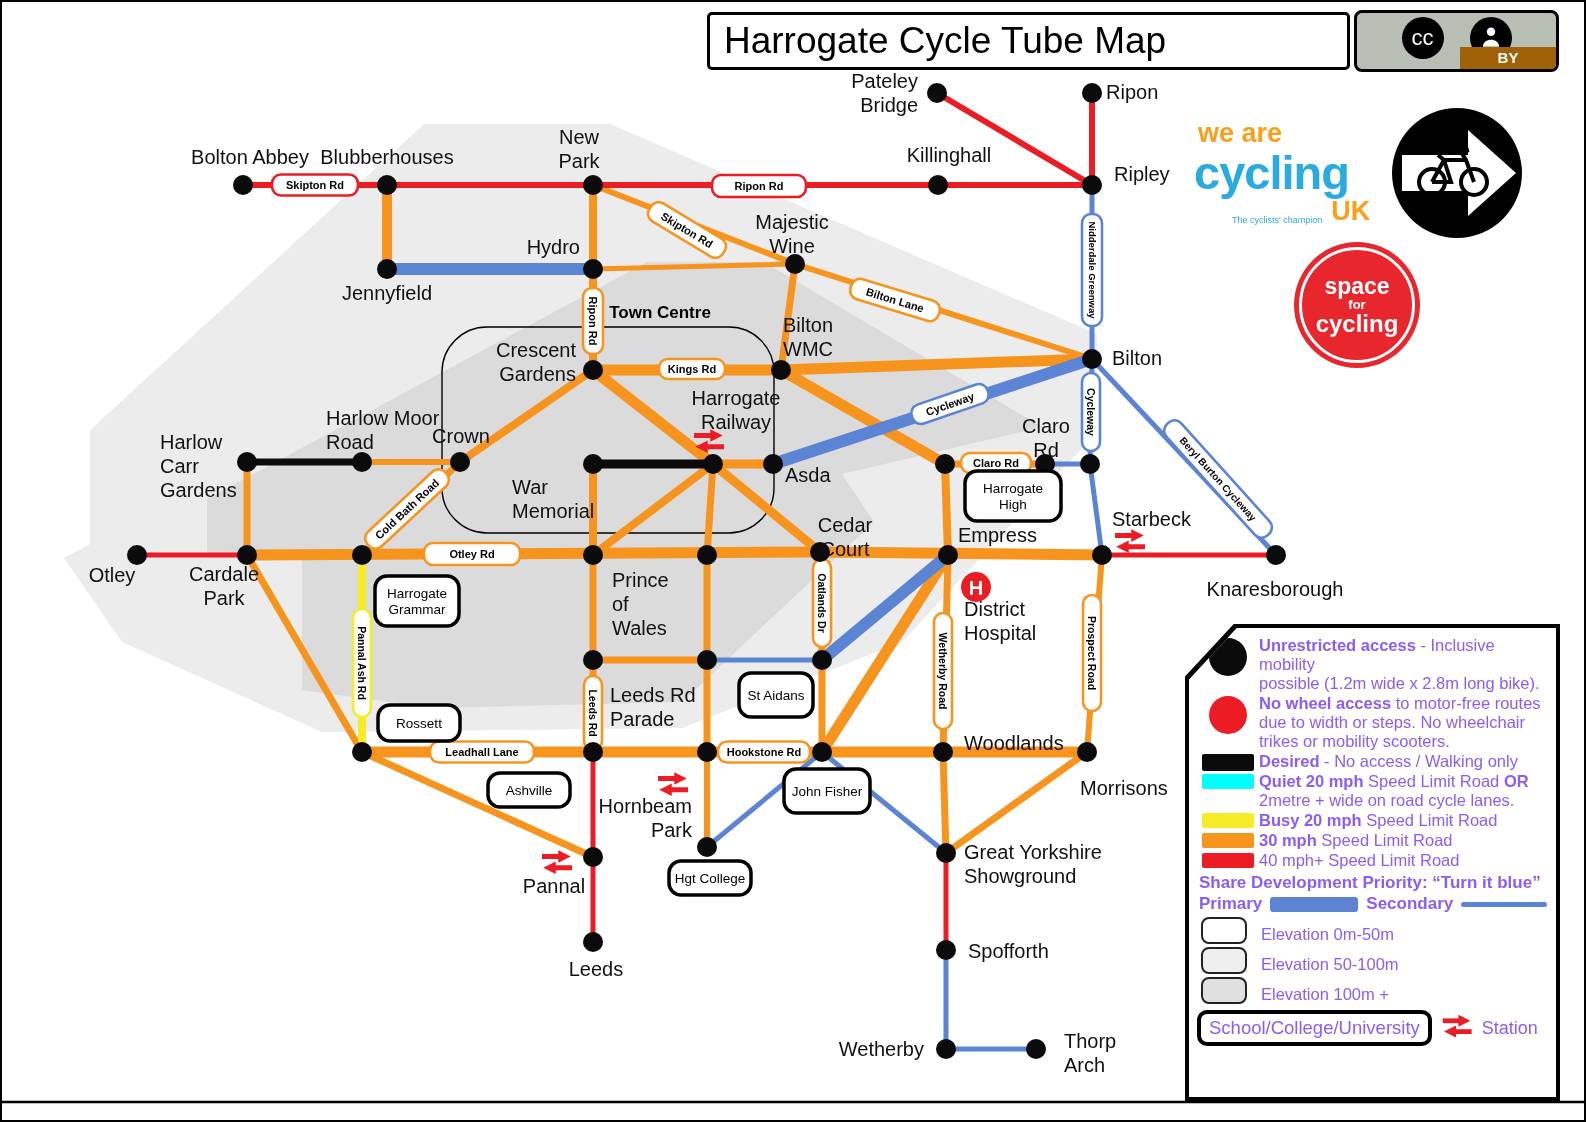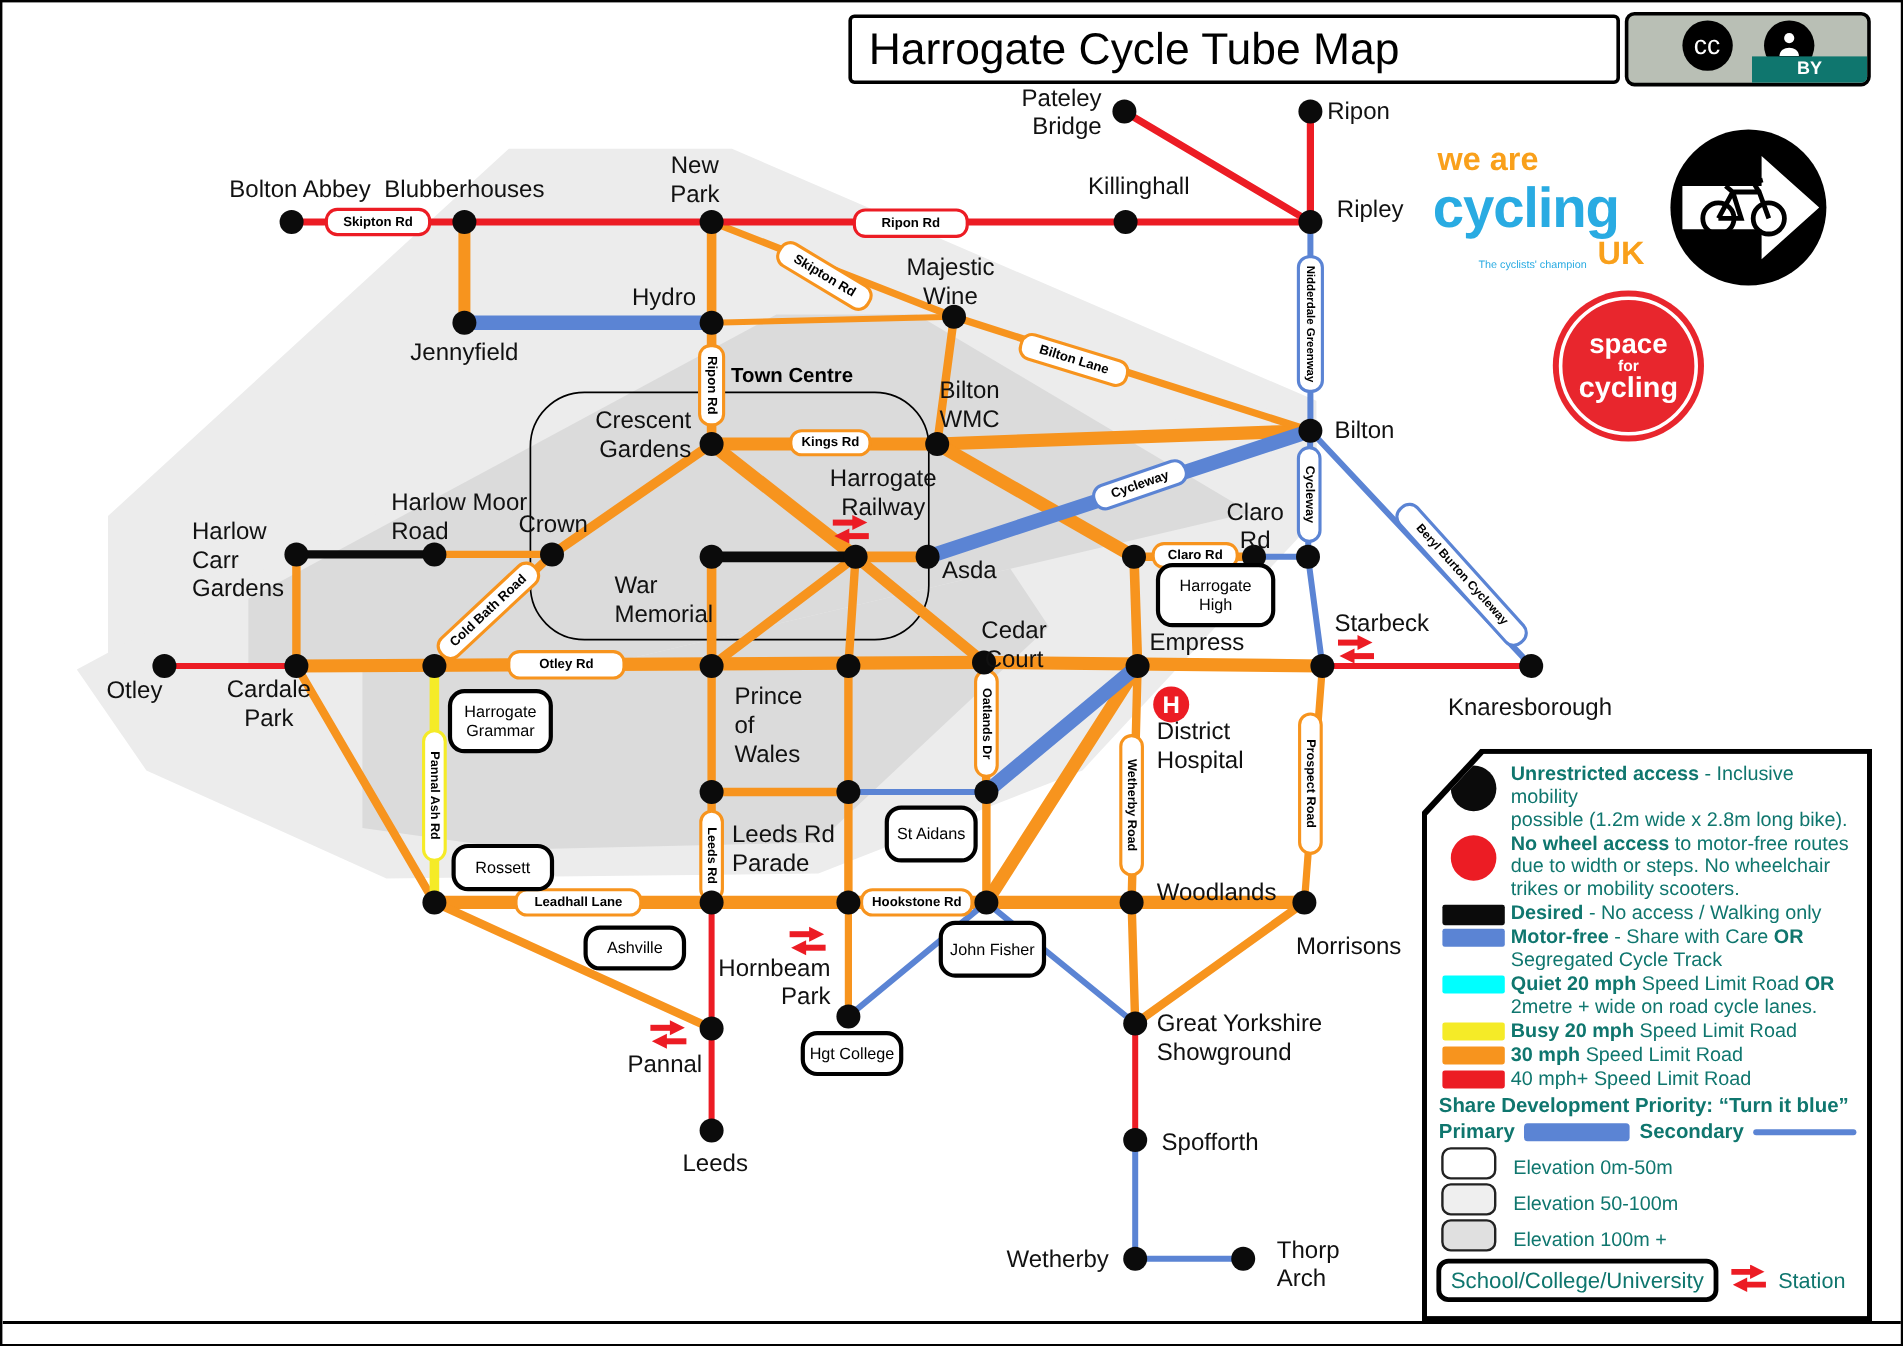--- a/index.html
+++ b/index.html
@@ -10,21 +10,21 @@
   .title-box{position:absolute;left:705px;top:10px;width:643px;height:58px;background:#fff;
      border:3px solid #000;border-radius:5px;box-sizing:border-box;display:flex;align-items:center;}
   .title-box h1{margin:0 0 0 14px;font-size:37px;font-weight:400;color:#000;letter-spacing:0px;}
   
   .cc-badge{position:absolute;left:1352px;top:8px;width:205px;height:62px;border:3px solid #000;
      border-radius:8px;background:#b9bfb5;box-sizing:border-box;overflow:hidden;}
   .cc-circles{position:absolute;left:0;top:0;width:100%;height:100%;display:flex;gap:26px;
      align-items:flex-start;justify-content:center;padding-top:4px;box-sizing:border-box;}
   .cc-circle{width:42px;height:42px;border-radius:50%;background:#000;color:#fff;display:flex;
      align-items:center;justify-content:center;font-weight:normal;font-size:22px;}
-  .cc-by{position:absolute;right:0;bottom:0;width:96px;height:22px;background:#0f766e;color:#fff;
+  .cc-by{position:absolute;right:0;bottom:0;width:96px;height:22px;background:#a16207;color:#fff;
      font-weight:bold;font-size:15px;text-align:center;line-height:22px;}
   
   .wearecycling{position:absolute;left:1192px;top:118px;width:196px;line-height:1;}
   .wac-1{color:#F9A01B;font-weight:bold;font-size:27px;margin-left:4px;}
   .wac-2{color:#29ABE2;font-weight:bold;font-size:47px;letter-spacing:-1px;margin-top:2px;}
   .wac-row{display:flex;align-items:flex-end;gap:9px;margin-top:2px;}
   .wac-tag{color:#29ABE2;font-size:9px;margin-left:38px;}
   .wac-uk{color:#F9A01B;font-weight:bold;font-size:27px;}
   
   .bikelogo{position:absolute;left:1388px;top:104px;}
@@ -33,21 +33,21 @@
      background:#E8262D;display:flex;flex-direction:column;align-items:center;justify-content:center;
      color:#fff;text-align:center;line-height:1.05;}
   .spacelogo::after{content:"";position:absolute;inset:5px;border:3px solid #fff;border-radius:50%;}
   .sp-1{font-weight:bold;font-size:23px;}
   .sp-2{font-size:13px;font-weight:bold;}
   .sp-3{font-weight:bold;font-size:24px;}
   
   .legend{position:absolute;left:1183px;top:622px;width:375px;height:477px;
      clip-path:polygon(13% 0,100% 0,100% 100%,0 100%,0 11%);background:#000;}
   .legend-inner{position:absolute;inset:4px;clip-path:polygon(13% 0,100% 0,100% 100%,0 100%,0 11%);
-     background:#fff;padding:8px 8px 4px 8px;box-sizing:border-box;font-size:16.5px;color:#0f766e;}
+     background:#fff;padding:8px 8px 4px 8px;box-sizing:border-box;font-size:16.5px;color:#8b5cf6;}
   .lg-row{display:flex;align-items:flex-start;margin-bottom:1px;}
   .lg-icon{width:62px;flex:0 0 62px;display:flex;justify-content:center;align-items:center;}
   .lg-text{line-height:19px;padding-top:0px;}
   .lg-dot{width:38px;height:38px;border-radius:50%;margin-top:2px;}
   .lg-bar{width:52px;height:15px;margin-top:2px;border-radius:2px;}
   .lg-title{font-weight:bold;font-size:17px;margin:3px 0 1px 2px;}
   .lg-prio{display:flex;align-items:center;gap:8px;margin:0 0 3px 2px;font-weight:bold;font-size:17px;}
   .prio-primary{width:88px;height:15px;background:#5B84D4;border-radius:3px;}
   .prio-secondary{width:86px;height:5px;background:#5B84D4;border-radius:3px;}
   .lg-elev{display:flex;align-items:flex-end;margin:3px 0;}
@@ -429,29 +429,20 @@
         <div class="lg-row">
           <div class="lg-icon">
             <div class="lg-bar" style="background: rgb(11, 11, 11); height: 17px;"></div>
           </div>
           <div class="lg-text">
             <div><span style="font-weight: bold;">Desired</span><span> - No access / Walking only</span></div>
           </div>
         </div>
         <div class="lg-row">
           <div class="lg-icon">
-            <div class="lg-bar" style="background: rgb(91, 132, 212);"></div>
-          </div>
-          <div class="lg-text">
-            <div><span style="font-weight: bold;">Motor-free</span><span> - Share with Care </span><span style="font-weight: bold;">OR</span></div>
-            <div><span>Segregated Cycle Track</span></div>
-          </div>
-        </div>
-        <div class="lg-row">
-          <div class="lg-icon">
             <div class="lg-bar" style="background: rgb(0, 255, 255);"></div>
           </div>
           <div class="lg-text">
             <div><span style="font-weight: bold;">Quiet 20 mph</span><span> Speed Limit Road </span><span style="font-weight: bold;">OR</span></div>
             <div><span>2metre + wide on road cycle lanes.</span></div>
           </div>
         </div>
         <div class="lg-row">
           <div class="lg-icon">
             <div class="lg-bar" style="background: rgb(245, 235, 39);"></div>

